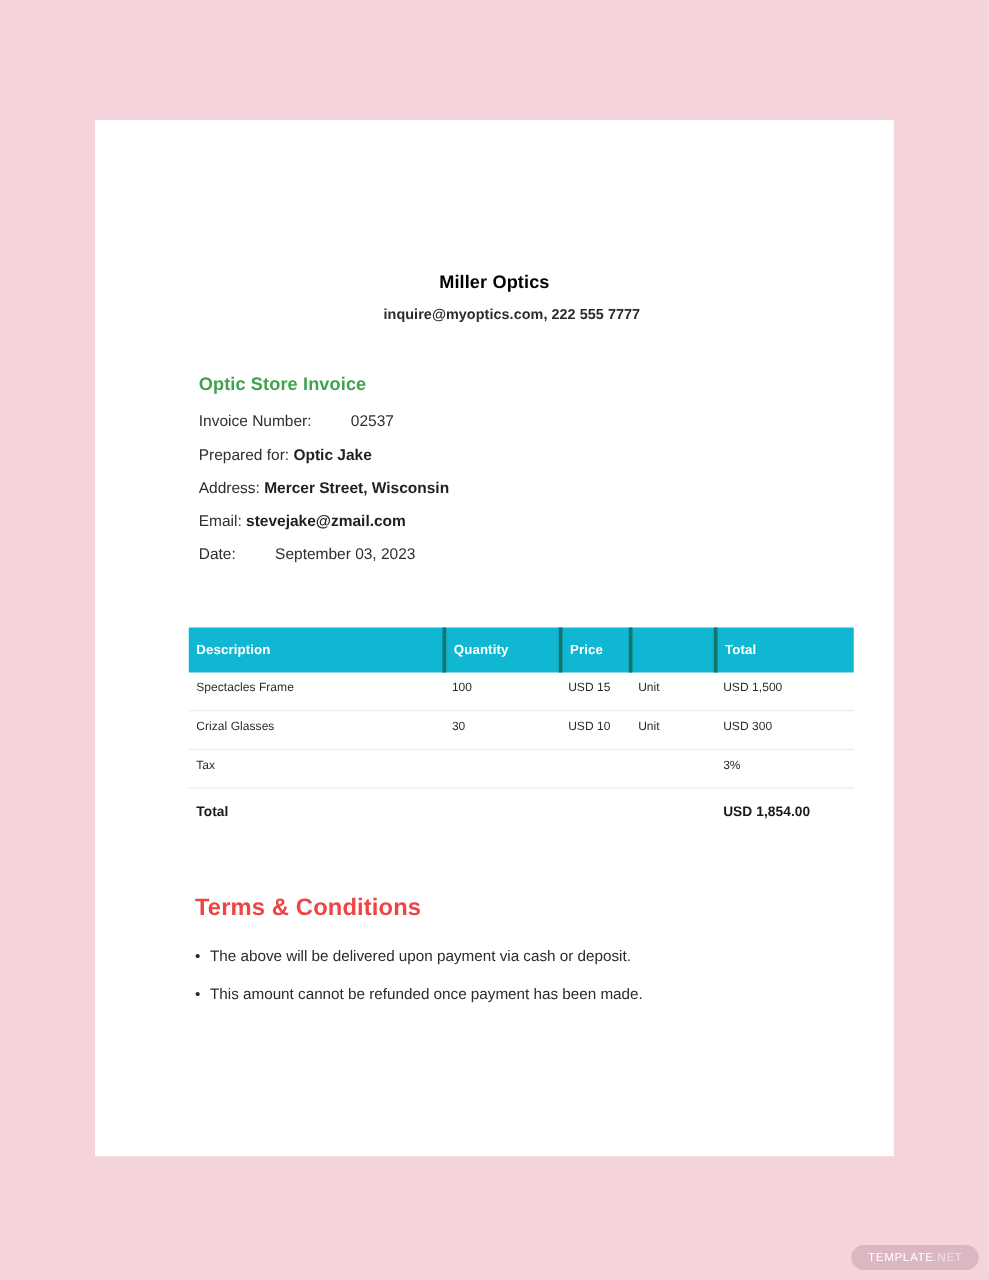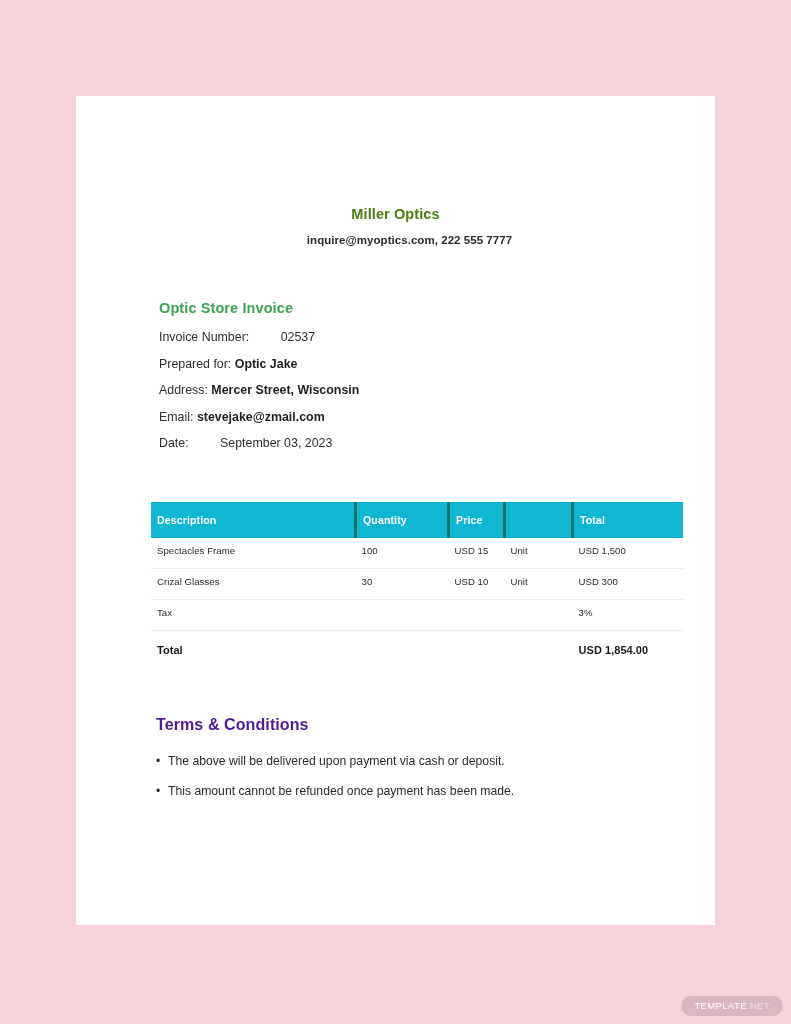--- a/index.html
+++ b/index.html
@@ -30,23 +30,23 @@
   #letterhead {
     position: absolute;
     left: 0;
     top: 110px;
     width: 100%;
     text-align: center;
   }
   #company-name {
     font-size: 14.5px;
     font-weight: bold;
-    color: #4d7c0f;
-    letter-spacing: .1px;
-    margin: 0;
+    color: #000000;
+    letter-spacing: .1px;
+    margin: 12px;
   }
   #company-contact {
     margin-top: 12px;
     font-size: 11.5px;
     font-weight: bold;
     color: #2b2b2b;
     letter-spacing: .05px;
     padding-left: 28px;
   }
 
@@ -117,23 +117,23 @@
   .col-total { width: 103px; }
 
   
   #terms-section {
     position: absolute;
     left: 80px;
     top: 620px;
     width: 470px;
   }
   #terms-title {
-    font-size: 16px;
-    font-weight: bold;
-    color: #4c1d95;
+    font-size: 19px;
+    font-weight: bold;
+    color: #ef4444;
     margin: 0 0 20px 0;
     letter-spacing: .1px;
   }
   .term-item {
     font-size: 12.2px;
     color: #2b2b2b;
     margin-bottom: 14px;
     padding-left: 12px;
     position: relative;
     line-height: 1.3;

